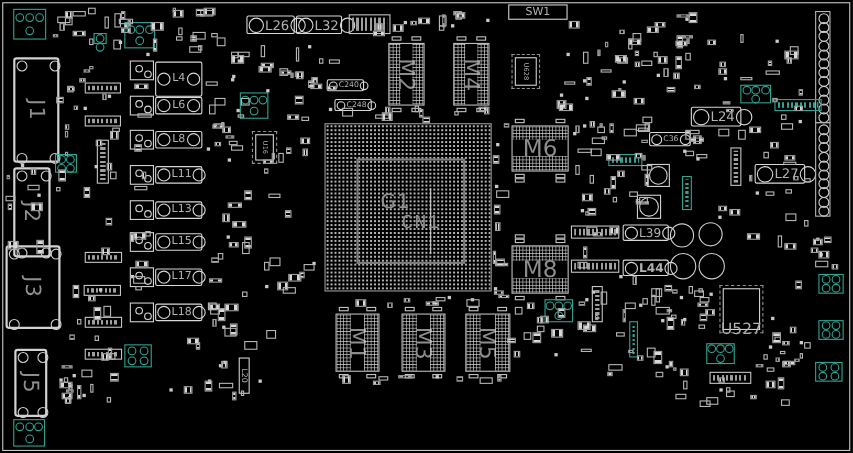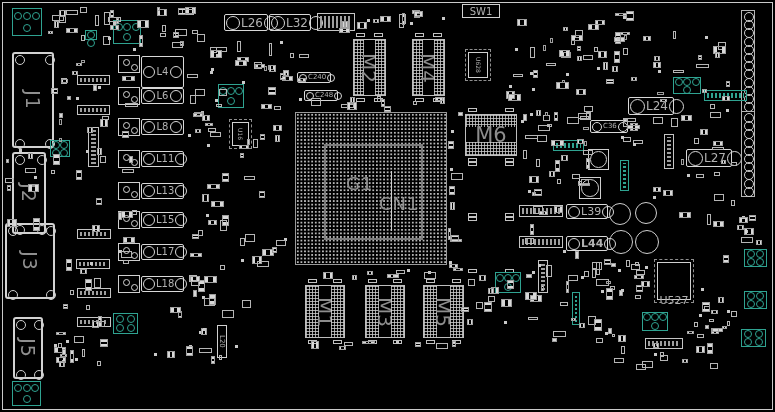--- a/index.html
+++ b/index.html
@@ -248,20 +248,27 @@
         <div class="grid" style="height: 32%; width: 100%;"></div>
       </div>
       <div class="c pad" style="left: 468px; top: 108px; width: 9px; height: 4px;"></div>
       <div class="c pad" style="left: 505px; top: 108px; width: 9px; height: 4px;"></div>
       <div class="c pad" style="left: 468px; top: 158px; width: 9px; height: 4px;"></div>
       <div class="c pad" style="left: 505px; top: 158px; width: 9px; height: 4px;"></div>
       <div class="c pad" style="left: 468px; top: 162px; width: 9px; height: 4px;"></div>
       <div class="c pad" style="left: 505px; top: 162px; width: 9px; height: 4px;"></div>
       <div class="c pad" style="left: 468px; top: 213px; width: 9px; height: 4px;"></div>
       <div class="c pad" style="left: 505px; top: 213px; width: 9px; height: 4px;"></div>
+      <div class="c mem h" style="left: 465px; top: 223px; width: 52px; height: 44px;">
+        <div class="grid" style="height: 30%; width: 100%;"></div>
+        <div class="memlbl" style="height: 38%; width: 100%;">
+          <span class="">M8</span>
+        </div>
+        <div class="grid" style="height: 32%; width: 100%;"></div>
+      </div>
       <div class="c pad" style="left: 468px; top: 217px; width: 9px; height: 4px;"></div>
       <div class="c pad" style="left: 505px; top: 217px; width: 9px; height: 4px;"></div>
       <div class="c pad" style="left: 468px; top: 269px; width: 9px; height: 4px;"></div>
       <div class="c pad" style="left: 505px; top: 269px; width: 9px; height: 4px;"></div>
       <div class="c mem" style="left: 305px; top: 285px; width: 40px; height: 53px;">
         <div class="grid" style="width: 33%; height: 100%;"></div>
         <div class="memlbl" style="width: 34%; height: 100%;">
           <span class="vtext" style="font-size: 20px;">M1</span>
         </div>
         <div class="grid" style="width: 33%; height: 100%;"></div>
@@ -289,33 +296,33 @@
         <div class="grid" style="width: 33%; height: 100%;"></div>
       </div>
       <div class="c pad" style="left: 426px; top: 279px; width: 9px; height: 4px;"></div>
       <div class="c pad" style="left: 452px; top: 279px; width: 9px; height: 4px;"></div>
       <div class="c pad" style="left: 426px; top: 340px; width: 9px; height: 4px;"></div>
       <div class="c pad" style="left: 452px; top: 340px; width: 9px; height: 4px;"></div>
       <div class="c bga" style="left: 295px; top: 112px; width: 152px; height: 153px;">
         <div class="bga-inner" style="left: 28px; top: 31px; width: 95px; height: 92px;"></div>
         <div class="stem" style="left: 95px; top: 58px; height: 60px;"></div>
         <span class="lbl" style="left: 50px; top: 60px;">G1</span>
-        <span class="lbl" style="left: 83px; top: 80px;">CN1</span>
-      </div>
-      <div class="c ic" style="left: 462px; top: 4px; width: 38px; height: 14px;">
+        <span class="lbl" style="left: 69px; top: 80px; font-family: Liberation Mono, monospace;">CN1</span>
+      </div>
+      <div class="c ic" style="left: 462px; top: 4px; width: 54px; height: 14px;">
         <span class="" style="font-size: 10px;">SW1</span>
       </div>
       <div class="c ic pins" style="left: 468px; top: 52px; width: 20px; height: 26px;">
         <span class="vtext" style="font-size: 6px;">U628</span>
       </div>
       <div class="c ic pins" style="left: 232px; top: 122px; width: 17px; height: 24px;">
         <span class="vtext" style="font-size: 6px;">U16</span>
       </div>
       <div class="c ic pins" style="left: 657px; top: 262px; width: 34px; height: 38px;">
-        <span class="" style="font-size: 11px; margin-top: 38px;">U527</span>
+        <span class="" style="font-size: 14px; margin-top: 38px;">U527</span>
       </div>
       <div class="c ic" style="left: 217px; top: 325px; width: 10px; height: 33px;">
         <span class="vtext" style="font-size: 7px;">L20</span>
       </div>
       <div class="c sqcap" style="left: 588px; top: 149px; width: 21px; height: 21px;">
         <div class="inner"></div>
       </div>
       <div class="c sqcap" style="left: 579px; top: 177px; width: 22px; height: 22px;">
         <div class="inner"></div>
       </div>

